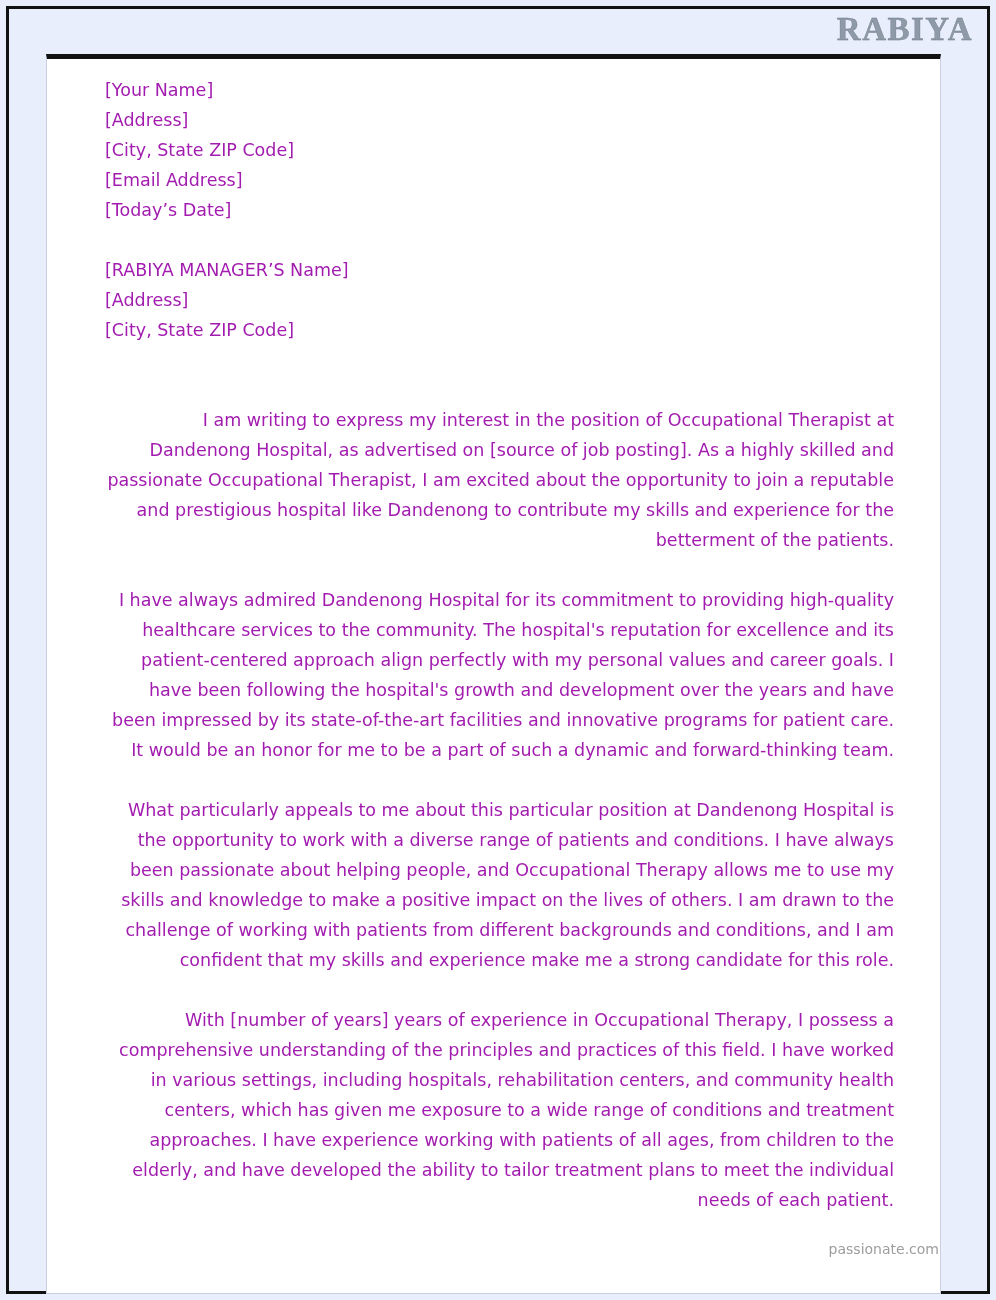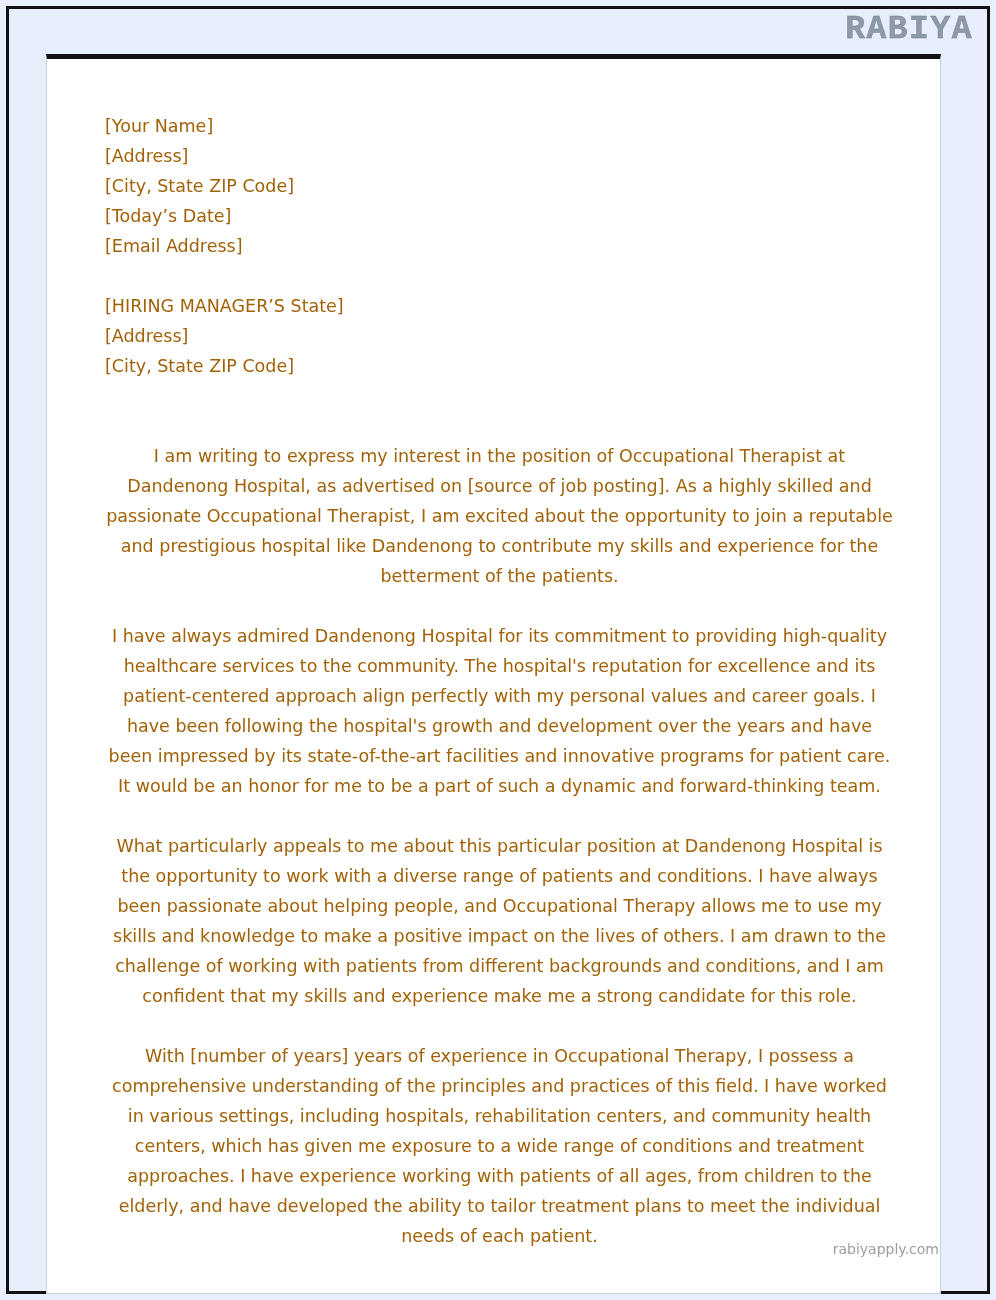--- a/index.html
+++ b/index.html
@@ -31,21 +31,21 @@
     top: 0;
     width: 978px;
     height: 41px;
     display: flex;
     align-items: center;
     justify-content: flex-end;
     box-sizing: border-box;
     padding-right: 14px;
   }
   .brand-text {
-    font-family: Liberation Mono, monospace;
+    font-family: Liberation Serif, serif;
     font-size: 33px;
     font-weight: bold;
     letter-spacing: 1.5px;
     color: #8f9aa8;
     line-height: 1;
     -webkit-text-stroke: 0.4px #6d7885;
   }
   
   .sheet {
     position: absolute;
@@ -53,35 +53,35 @@
     top: 45px;
     width: 895px;
     height: 1240px;
     background: #ffffff;
     border: 1px solid #c7cfe0;
     border-top: 5px solid #111111;
     box-sizing: border-box;
     overflow: hidden;
   }
   .letter {
-    padding: 52px 46px 0 58px;
+    padding: 16px 46px 0 58px;
     font-family: "DejaVu Sans", sans-serif;
     font-size: 17.5px;
     line-height: 30px;
-    color: #a16207;
+    color: #a21caf;
   }
   .addr-line {
     white-space: pre;
   }
   .block-gap {
     height: 30px;
   }
   p.para {
     margin: 0;
-    text-align: center;
+    text-align: right;
   }
   .watermark {
     position: absolute;
     right: 48px;
     bottom: 34px;
     font-family: "DejaVu Sans", sans-serif;
     font-size: 14px;
     color: #8c8c8c;
     opacity: 0.85;
     pointer-events: none;
@@ -96,28 +96,28 @@
     <div class="brand-text">RABIYA</div>
   </div>
 
   <div class="sheet">
     <div class="letter">
 
       <div>
         <div class="addr-line">[Your Name]</div>
         <div class="addr-line">[Address]</div>
         <div class="addr-line">[City, State ZIP Code]</div>
+        <div class="addr-line">[Email Address]</div>
         <div class="addr-line">[Today’s Date]</div>
-        <div class="addr-line">[Email Address]</div>
       </div>
 
       <div class="block-gap"></div>
 
       <div>
-        <div class="addr-line">[HIRING MANAGER’S State]</div>
+        <div class="addr-line">[RABIYA MANAGER’S Name]</div>
         <div class="addr-line">[Address]</div>
         <div class="addr-line">[City, State ZIP Code]</div>
       </div>
 
       <div class="block-gap"></div>
 
 
       <div class="block-gap"></div>
 
       <p class="para">I am writing to express my interest in the position of Occupational Therapist at Dandenong Hospital, as advertised on [source of job posting]. As a highly skilled and passionate Occupational Therapist, I am excited about the opportunity to join a reputable and prestigious hospital like Dandenong to contribute my skills and experience for the betterment of the patients.</p>
@@ -127,15 +127,15 @@
       <div class="block-gap"></div>
 
       <p class="para">What particularly appeals to me about this particular position at Dandenong Hospital is the opportunity to work with a diverse range of patients and conditions. I have always been passionate about helping people, and Occupational Therapy allows me to use my skills and knowledge to make a positive impact on the lives of others. I am drawn to the challenge of working with patients from different backgrounds and conditions, and I am confident that my skills and experience make me a strong candidate for this role.</p>
       <div class="block-gap"></div>
 
       <p class="para">With [number of years] years of experience in Occupational Therapy, I possess a comprehensive understanding of the principles and practices of this field. I have worked in various settings, including hospitals, rehabilitation centers, and community health centers, which has given me exposure to a wide range of conditions and treatment approaches. I have experience working with patients of all ages, from children to the elderly, and have developed the ability to tailor treatment plans to meet the individual needs of each patient.</p>
 
     </div>
   </div>
 
-  <div class="watermark">rabiyapply.com</div>
+  <div class="watermark">passionate.com</div>
 
 </div>
 
 </body></html>

